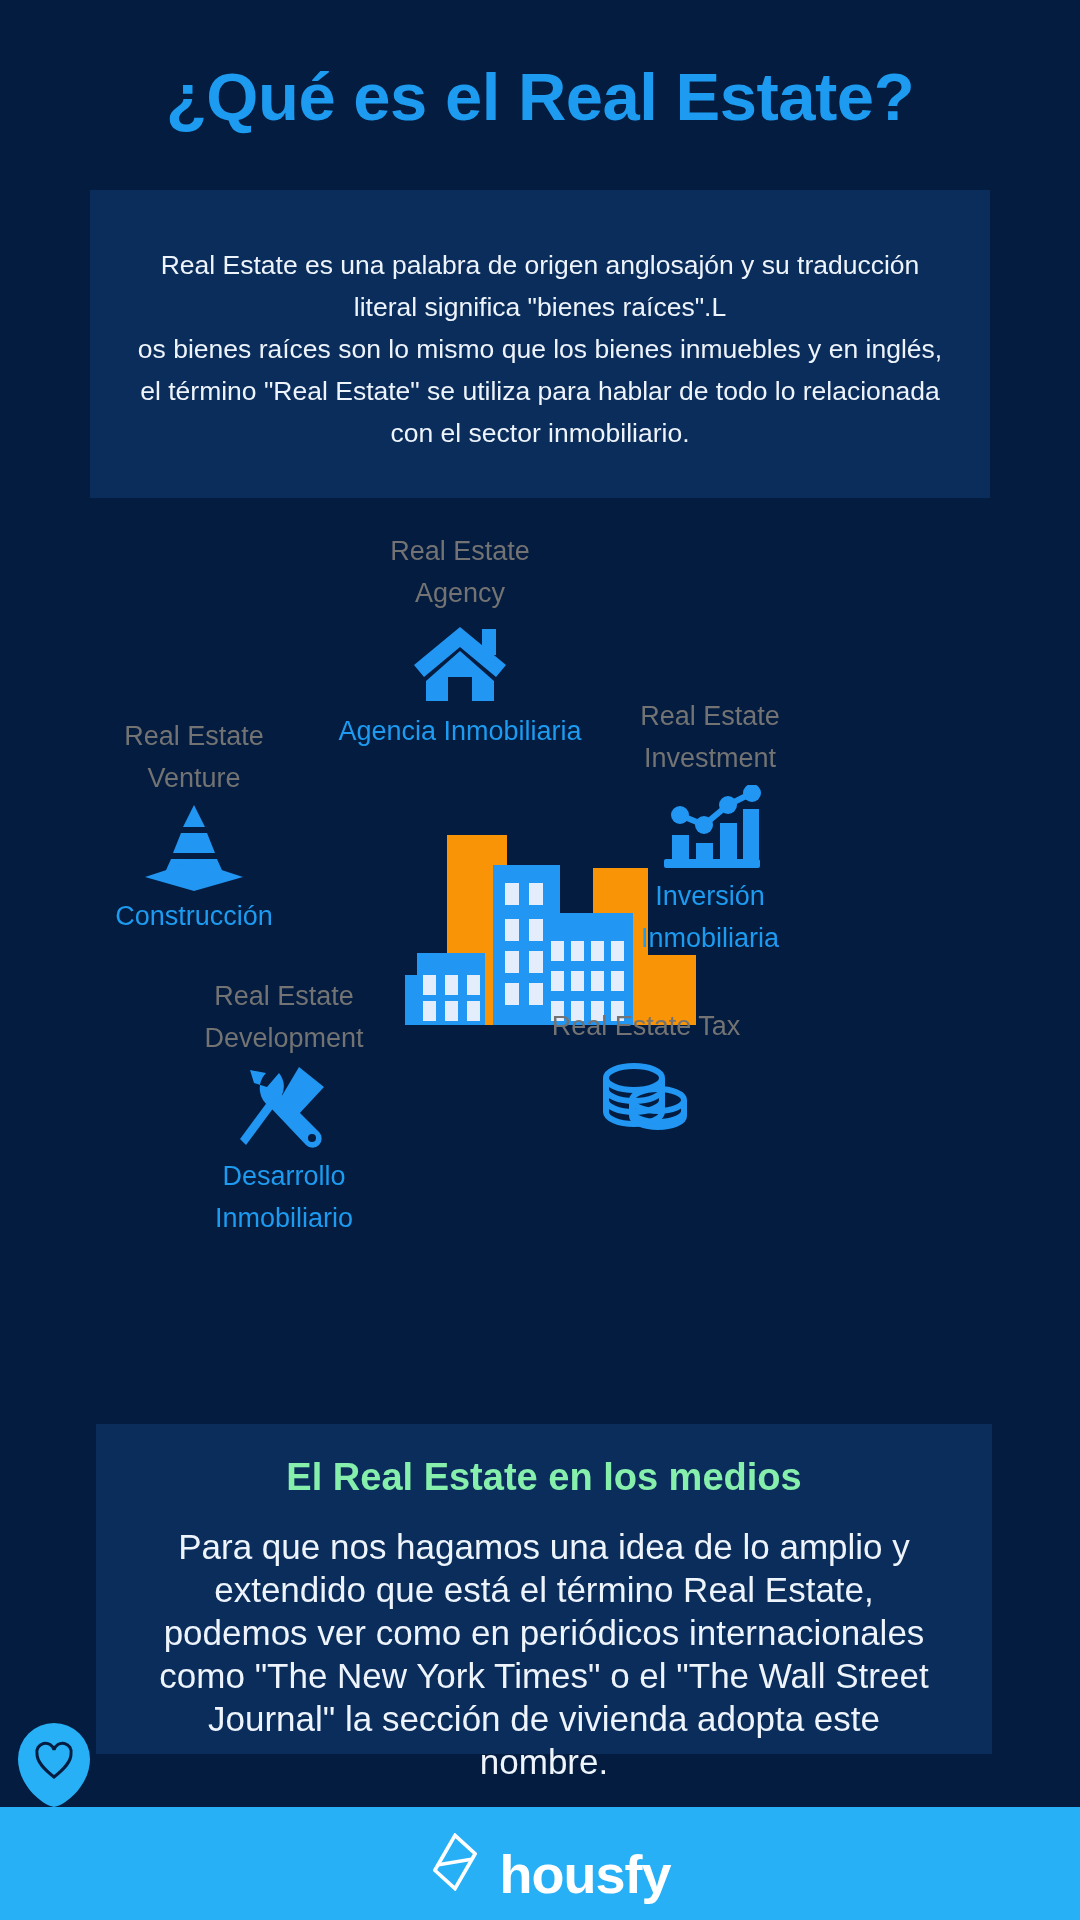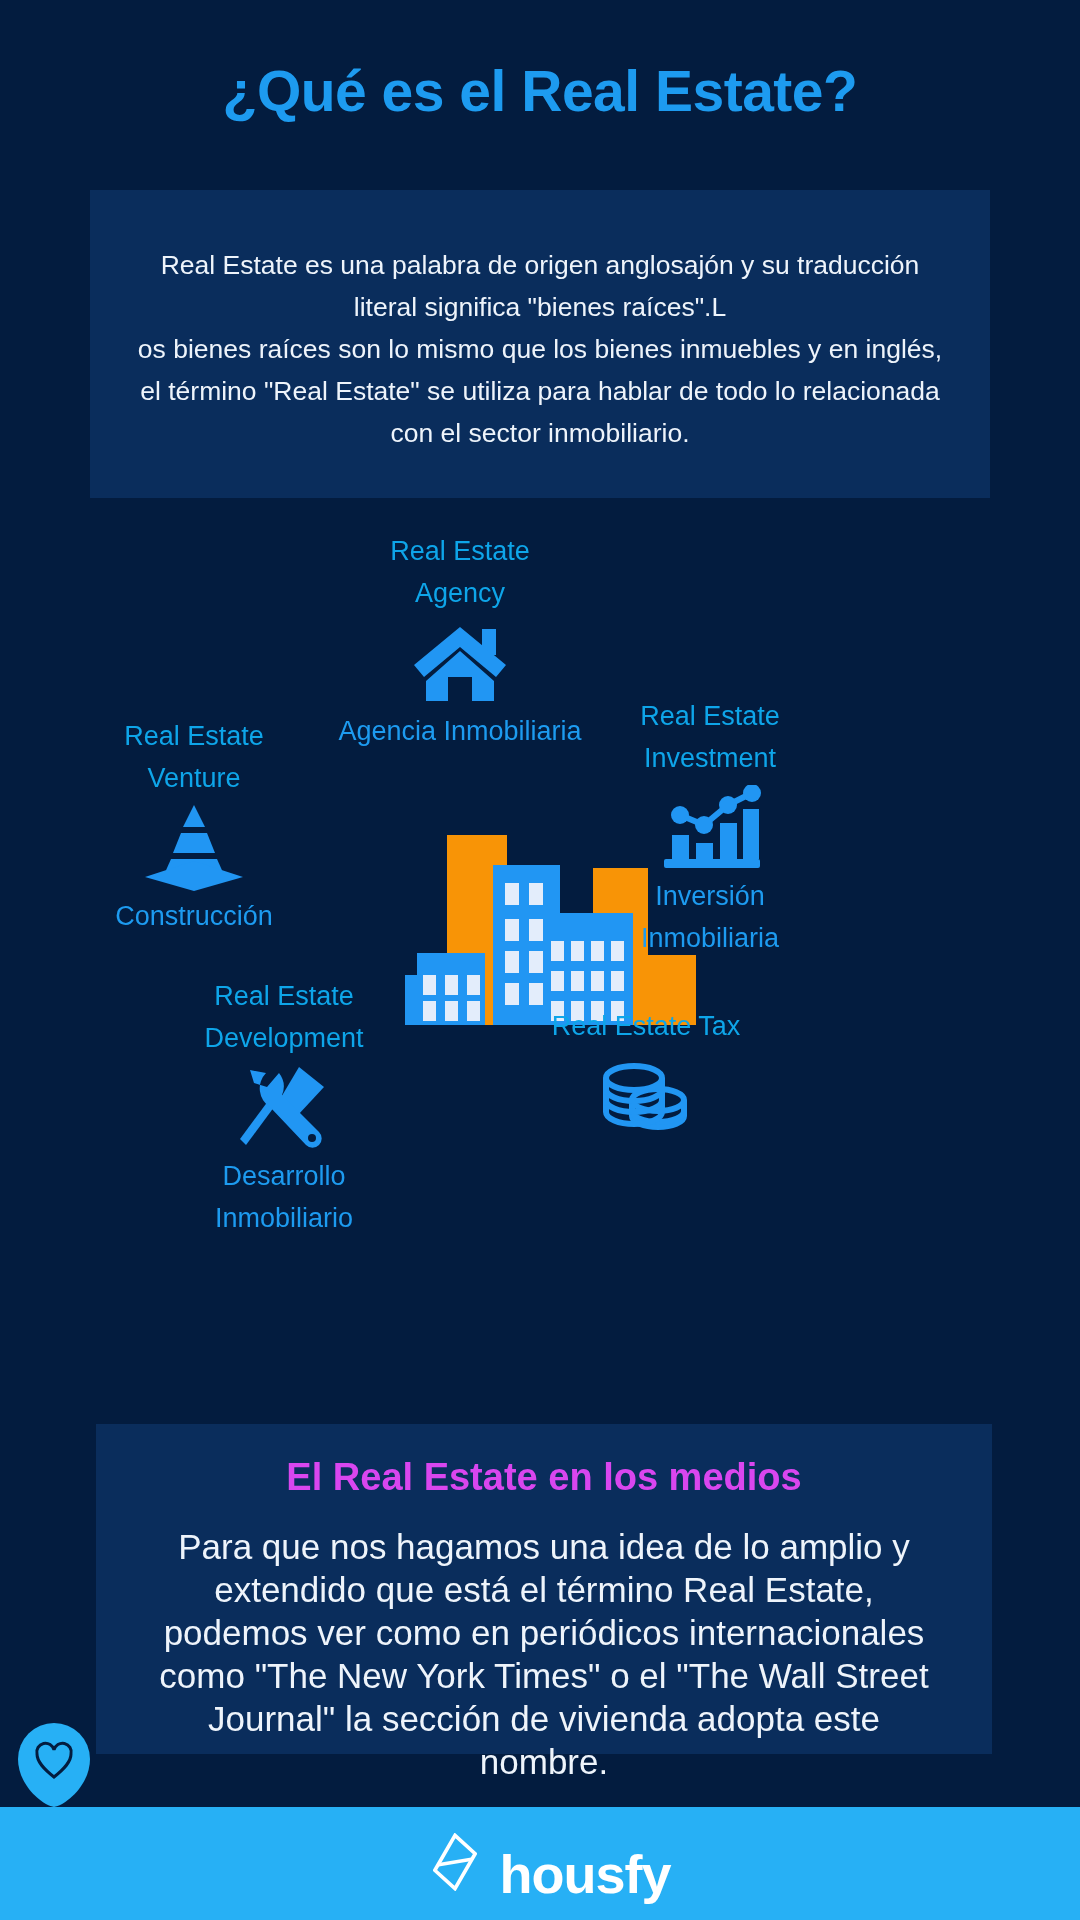--- a/index.html
+++ b/index.html
@@ -23,21 +23,21 @@
   }
 
   
   .title {
     position: absolute;
     top: 58px;
     left: 0;
     width: 1080px;
     text-align: center;
     color: #1d9bf0;
-    font-size: 57px;
+    font-size: 67px;
     font-weight: bold;
     letter-spacing: -0.5px;
   }
 
   
   .intro-box {
     position: absolute;
     top: 190px;
     left: 90px;
     width: 900px;
@@ -82,21 +82,21 @@
   }
 
   .node {
     position: absolute;
     text-align: center;
     color: #1d9bf0;
   }
   .node .eng {
     font-size: 27px;
     line-height: 42px;
-    color: #0ea5e9;
+    color: #737373;
     white-space: pre-line;
   }
   .node .esp {
     font-size: 27px;
     line-height: 42px;
     color: #1d9bf0;
     white-space: pre-line;
   }
   .node .ico {
     display: flex;
@@ -117,21 +117,21 @@
     position: absolute;
     top: 1424px;
     left: 96px;
     width: 896px;
     height: 330px;
     background: #0a2d5c;
     box-sizing: border-box;
     padding: 32px 52px 0 52px;
   }
   .media-title {
-    color: #d946ef;
+    color: #86efac;
     font-size: 38px;
     font-weight: bold;
     text-align: center;
     margin-bottom: 26px;
   }
   .media-text {
     color: #eef4fb;
     font-size: 35px;
     line-height: 43px;
     text-align: center;

